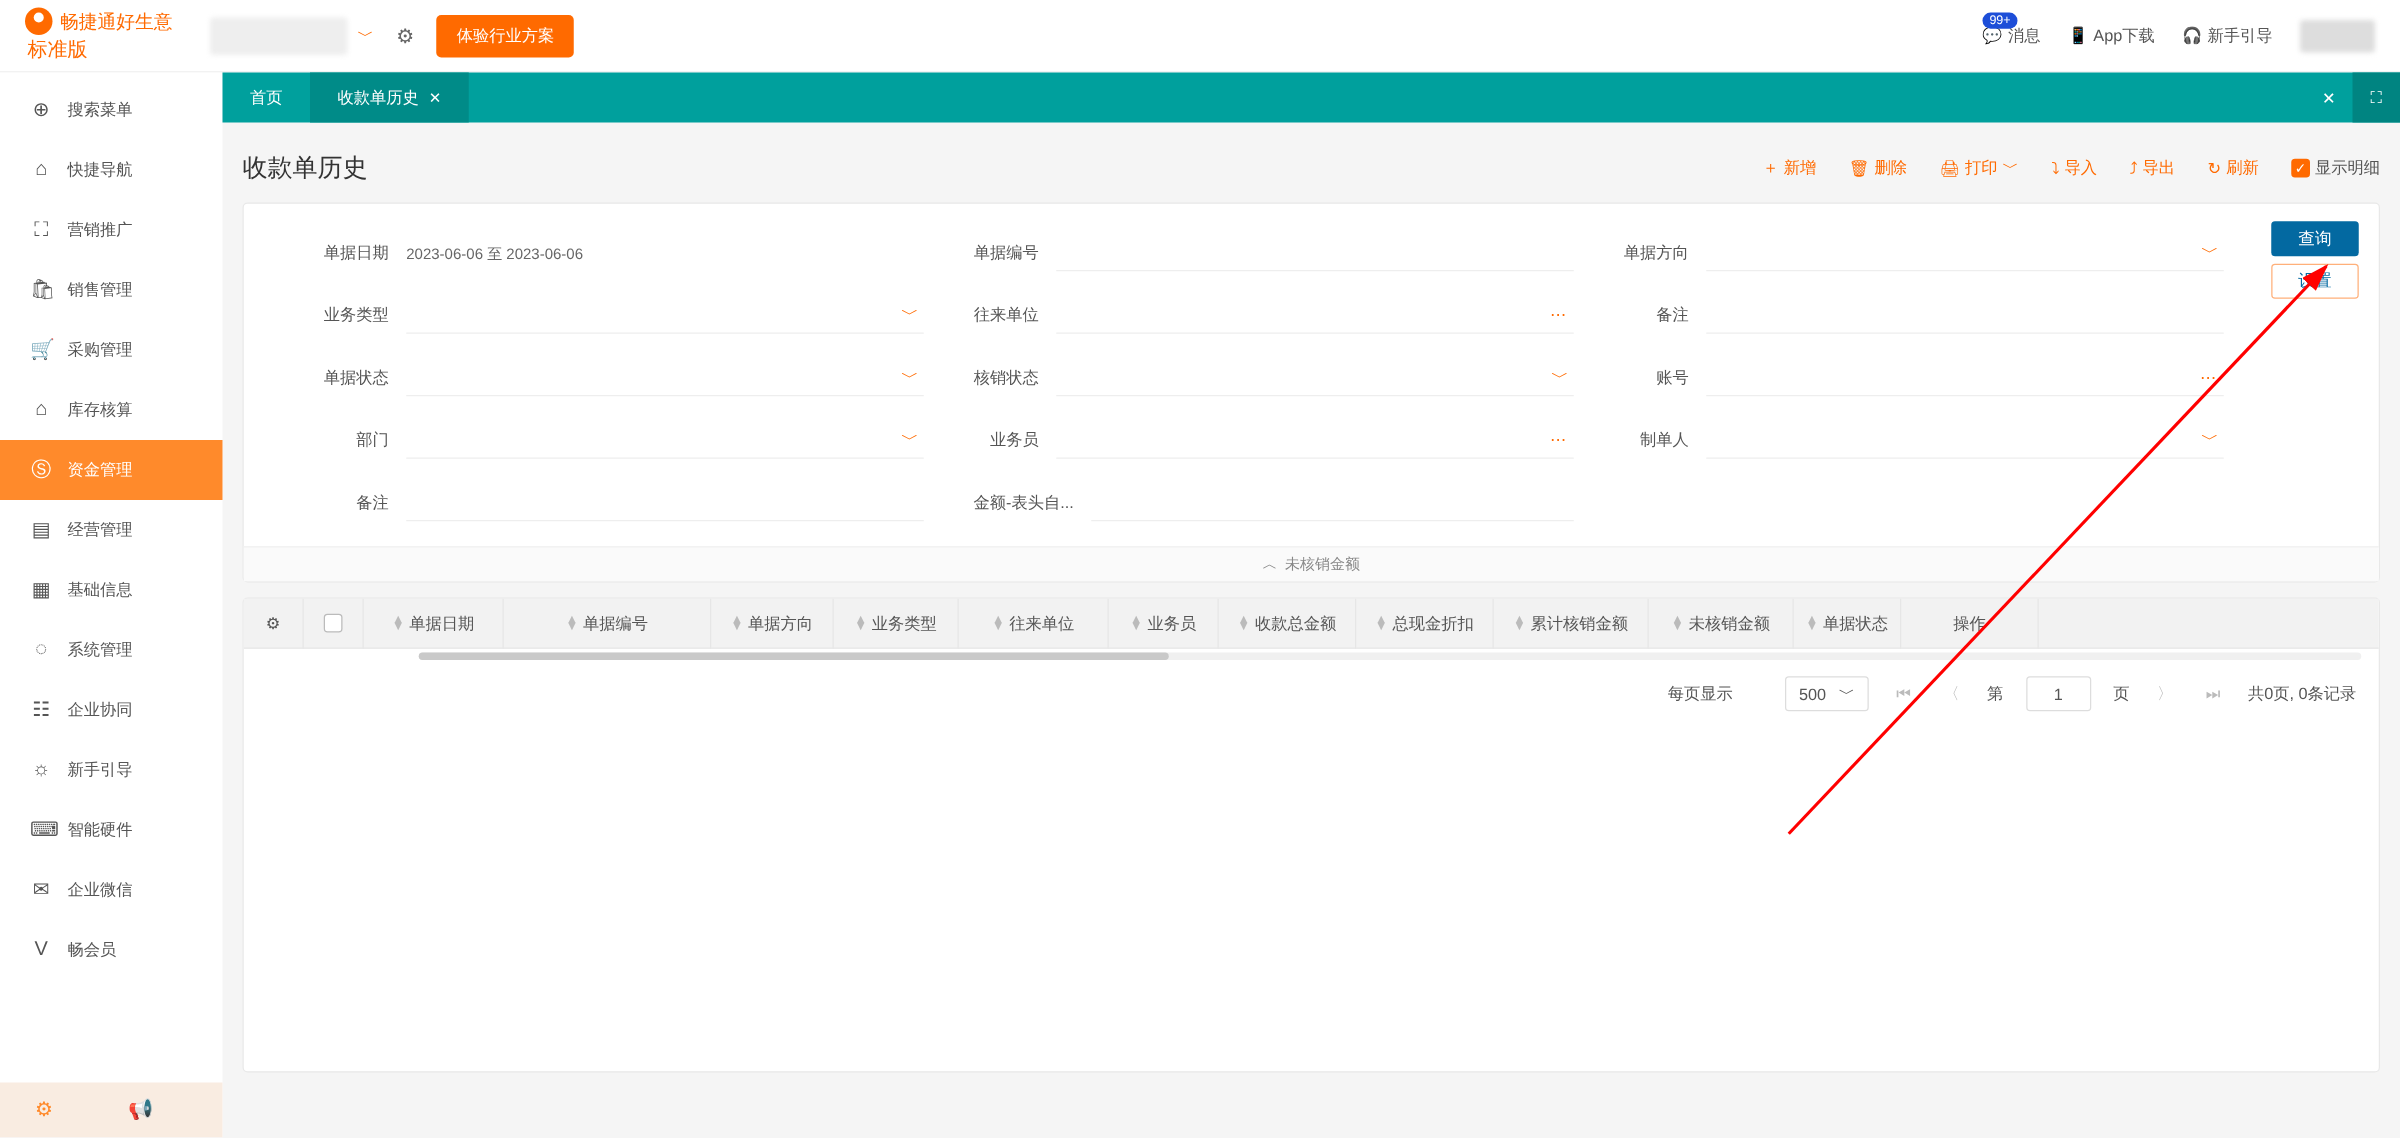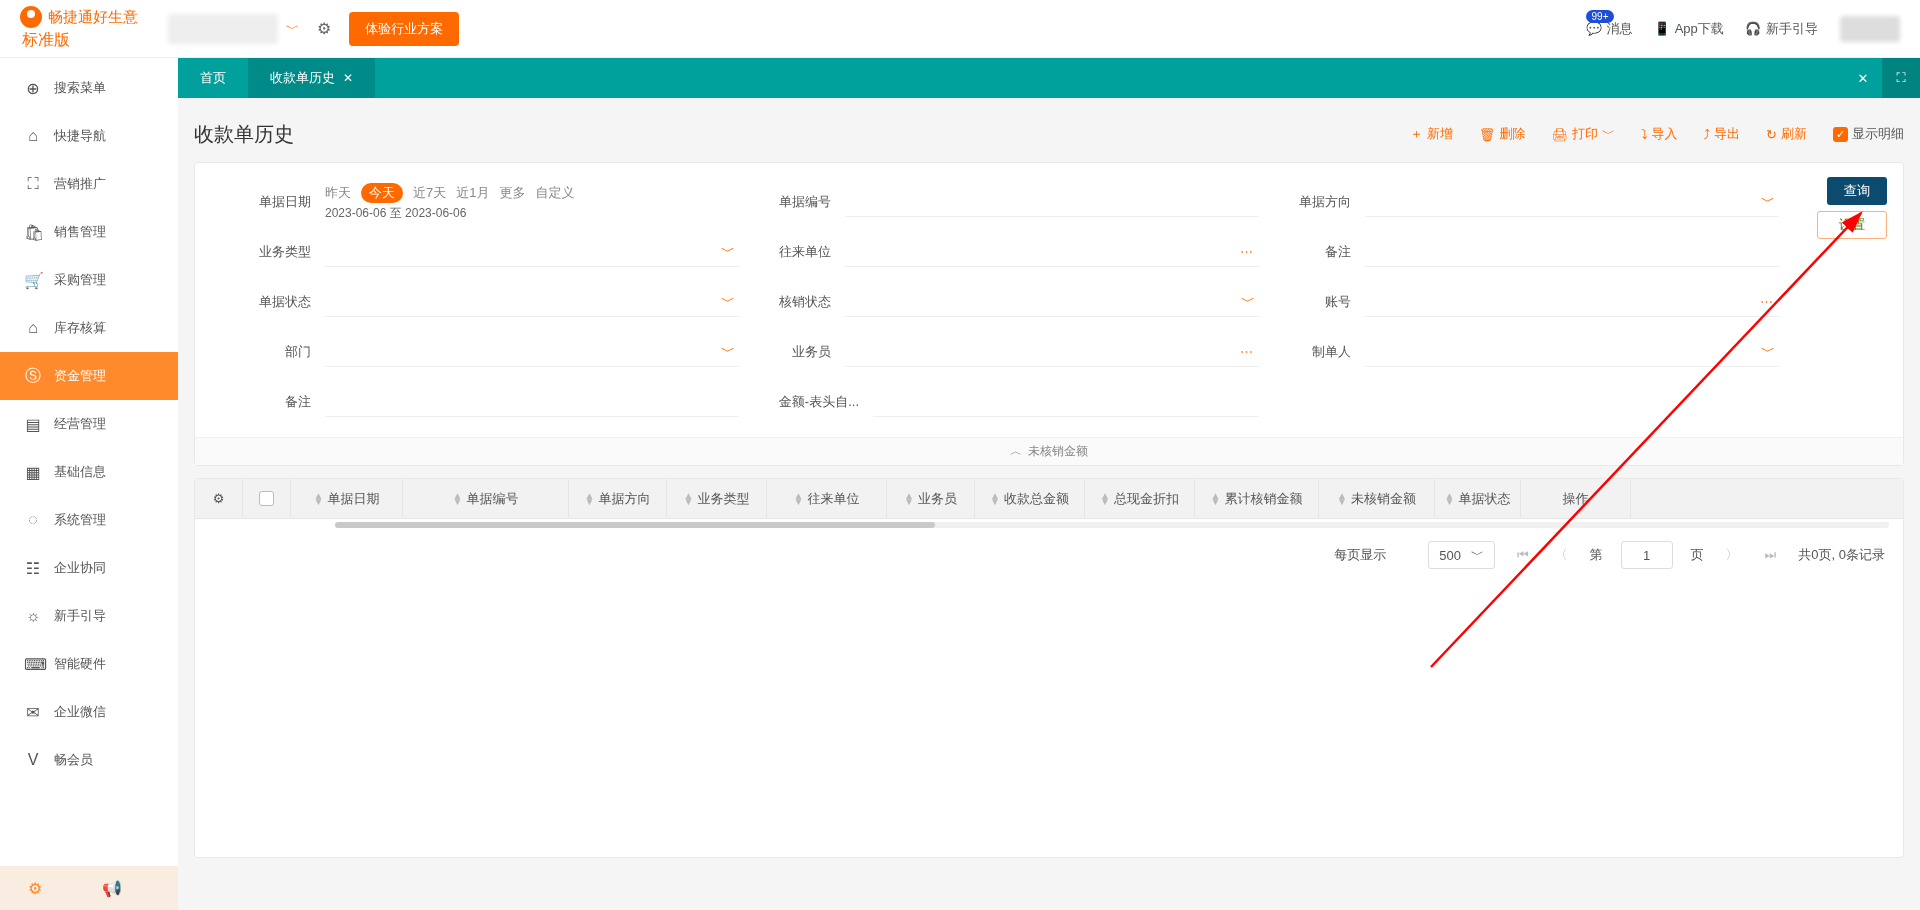--- a/index.html
+++ b/index.html
@@ -59,22 +59,22 @@
 .filt-cell { display:flex; align-items:center; width:520px; }
 .filt-label { width:92px; text-align:right; color:#555; margin-right:14px; }
 .filt-input { flex:1; height:30px; border:none; border-bottom:1px solid #eee; background:transparent; }
 .filt-sel   { flex:1; height:30px; border:none; border-bottom:1px solid #eee; display:flex; align-items:center; justify-content:flex-end; color:#ff6a00; }
 .sel-chev { color:#ff6a00; font-size:14px; margin-right:4px; }
 .dots { color:#ff6a00; letter-spacing:2px; margin-right:4px; }
 .date-pills { display:flex; align-items:center; gap:10px; }
 .pill { color:#888; cursor:pointer; }
 .pill.act { background:#ff6a00; color:#fff; border-radius:10px; padding:1px 8px; }
 .date-line { color:#666; font-size:12px; margin-top:2px; }
-.q-btn  { position:absolute; top:14px; right:16px; width:60px; height:28px; background:#0c4a6e; color:#fff; border:none; border-radius:3px; cursor:pointer; }
-.s-btn  { position:absolute; top:48px; right:16px; width:70px; height:28px; background:#fff; color:#4d7c0f; border:1px solid #ffb07a; border-radius:3px; cursor:pointer; }
+.q-btn  { position:absolute; top:14px; right:16px; width:70px; height:28px; background:#0369a1; color:#fff; border:none; border-radius:3px; cursor:pointer; }
+.s-btn  { position:absolute; top:48px; right:16px; width:70px; height:28px; background:#fff; color:#0369a1; border:1px solid #ffb07a; border-radius:3px; cursor:pointer; }
 .collapse-row { height:28px; border-top:1px solid #f0f0f0; display:flex; align-items:center; justify-content:center; background:#fafafa; color:#888; gap:6px; cursor:pointer; font-size:12px; }
 
 
 .arrow-svg { position:absolute; pointer-events:none; z-index:50; }
 
 
 .tbl-wrap { margin-top:12px; background:#fff; border:1px solid #e8e8e8; border-radius:4px; height:380px; display:flex; flex-direction:column; position:relative; }
 .tbl-head { display:flex; background:#f2f2f2; height:40px; align-items:center; border-bottom:1px solid #e6e6e6; }
 .th { display:flex; align-items:center; justify-content:center; height:40px; border-right:1px solid #e6e6e6; color:#555; font-size:13px; }
 .th .sort { color:#bbb; font-size:10px; margin-right:4px; display:flex; flex-direction:column; line-height:6px; }
@@ -261,28 +261,20 @@
   <div class="panel">
     <button class="q-btn">查询</button>
     <button class="s-btn">设置</button>
 
     <div class="filter-area">
 
       <div class="filt-row">
         <div class="filt-cell" style="width:520px">
           <span class="filt-label">单据日期</span>
           <div style="flex:1">
-            <div class="date-pills" id="pill-holder">
-                <span class="pill">昨天</span>
-                <span class="pill act">今天</span>
-                <span class="pill">近7天</span>
-                <span class="pill">近1月</span>
-                <span class="pill">更多</span>
-                <span class="pill">自定义</span>
-              </div>
             <div class="date-line">2023-06-06 至 2023-06-06</div>
           </div>
         </div>
         <div class="filt-cell">
           <span class="filt-label">单据编号</span>
           <input class="filt-input" style="">
         </div>
         <div class="filt-cell">
           <span class="filt-label">单据方向</span>
           <div class="filt-sel">

